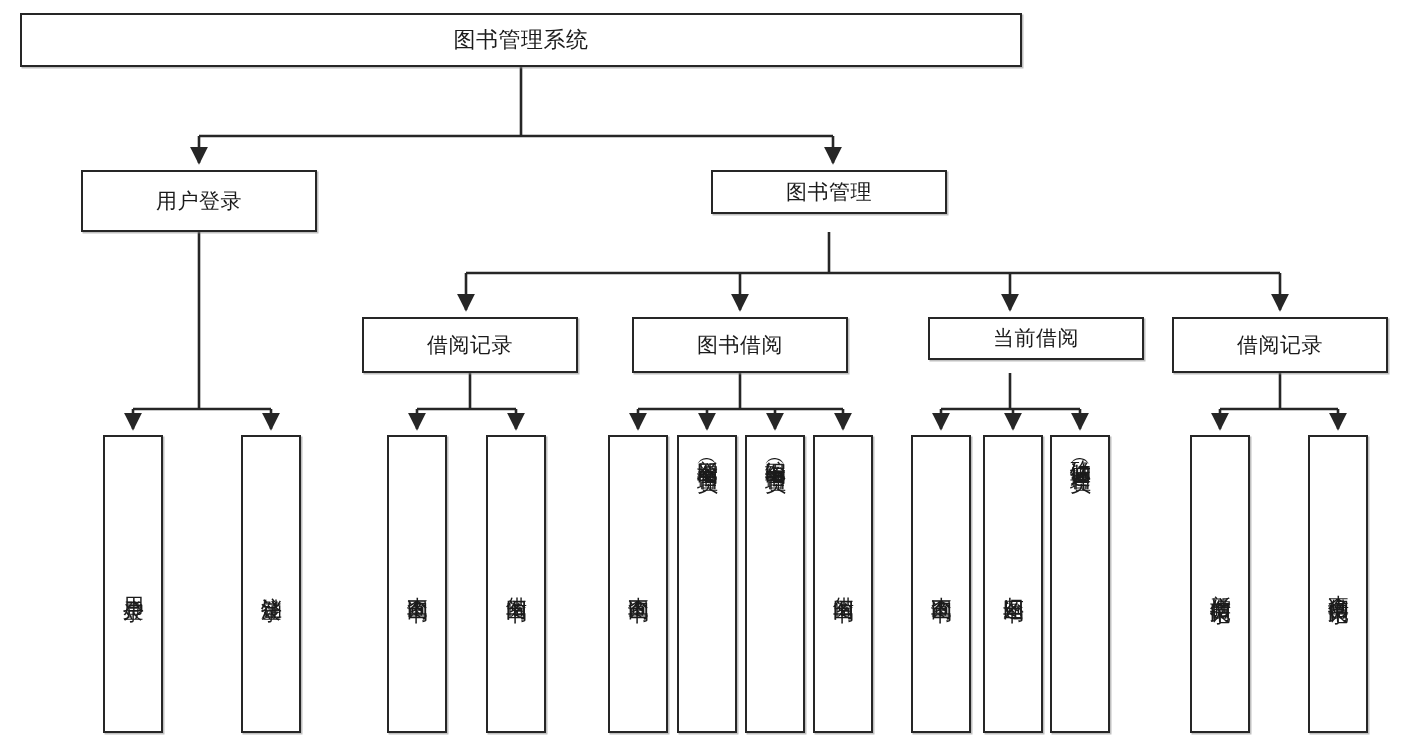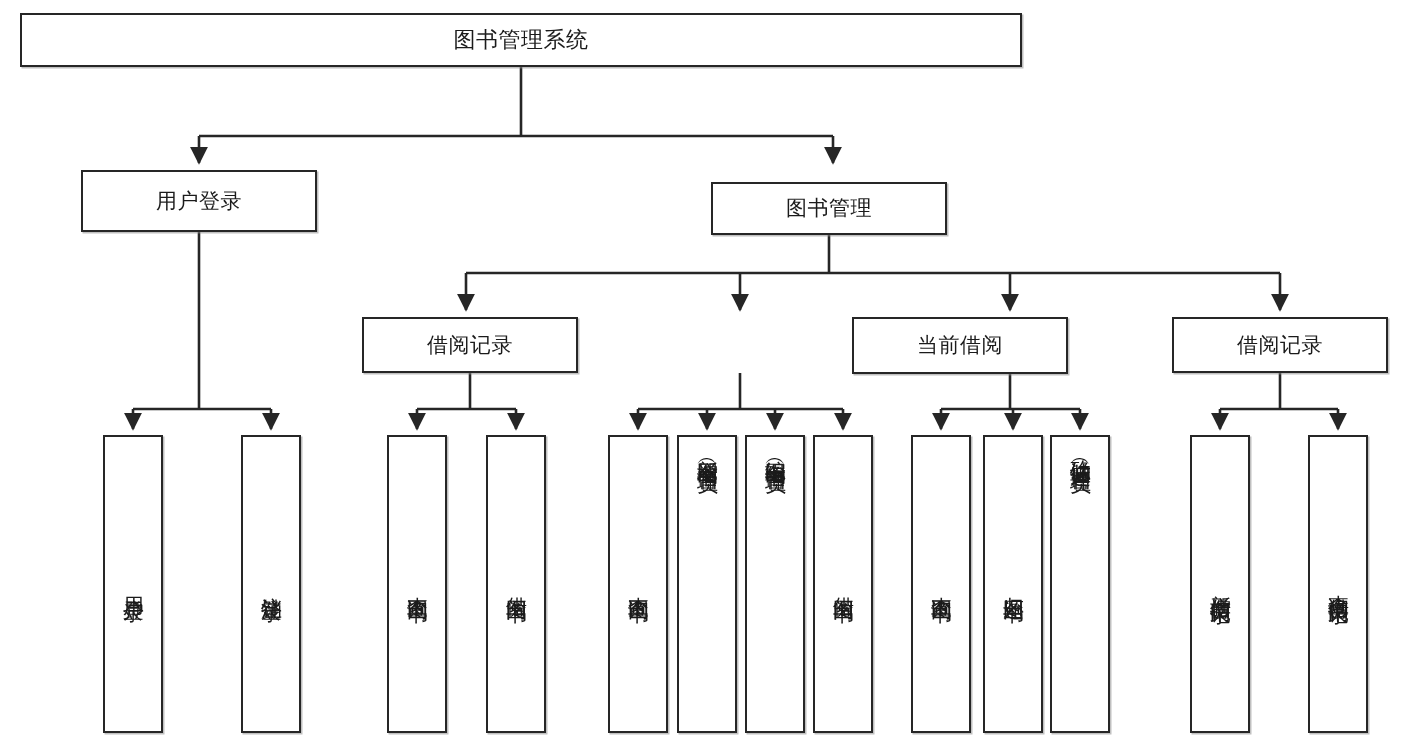--- a/index.html
+++ b/index.html
@@ -133,28 +133,31 @@
     </g>
   </svg>
 
   <div class="node h root" style="left:20px; top:13px; width:1002px; height:54px;">
     <span class="label">图书管理系统</span>
   </div>
 
   <div class="node h" style="left:81px; top:170px; width:236px; height:62px;">
     <span class="label">用户登录</span>
   </div>
-  <div class="node h" style="left:711px; top:182px; width:236px; height:53px;">
+  <div class="node h" style="left:711px; top:170px; width:236px; height:44px;">
     <span class="label">图书管理</span>
   </div>
 
   <div class="node h" style="left:362px; top:317px; width:216px; height:56px;">
     <span class="label">借阅记录</span>
   </div>
-  <div class="node h" style="left:852px; top:317px; width:216px; height:57px;">
+  <div class="node h" style="left:632px; top:317px; width:216px; height:56px;">
+    <span class="label">图书借阅</span>
+  </div>
+  <div class="node h" style="left:928px; top:317px; width:216px; height:43px;">
     <span class="label">当前借阅</span>
   </div>
   <div class="node h" style="left:1172px; top:317px; width:216px; height:56px;">
     <span class="label">借阅记录</span>
   </div>
 
   <div class="node v mid" style="left:103px; top:435px; width:60px; height:298px;">
     <span class="label">用户登录</span>
   </div>
   <div class="node v mid" style="left:241px; top:435px; width:60px; height:298px;">

